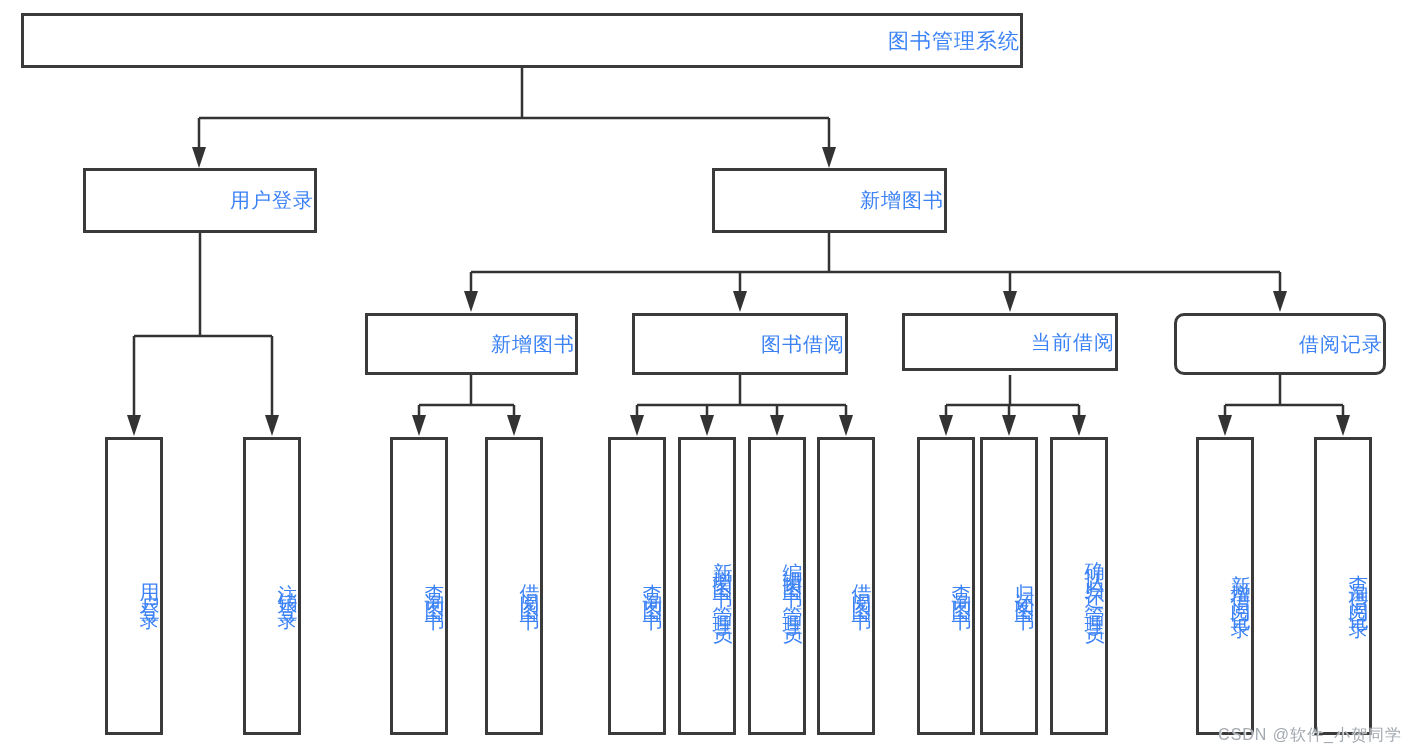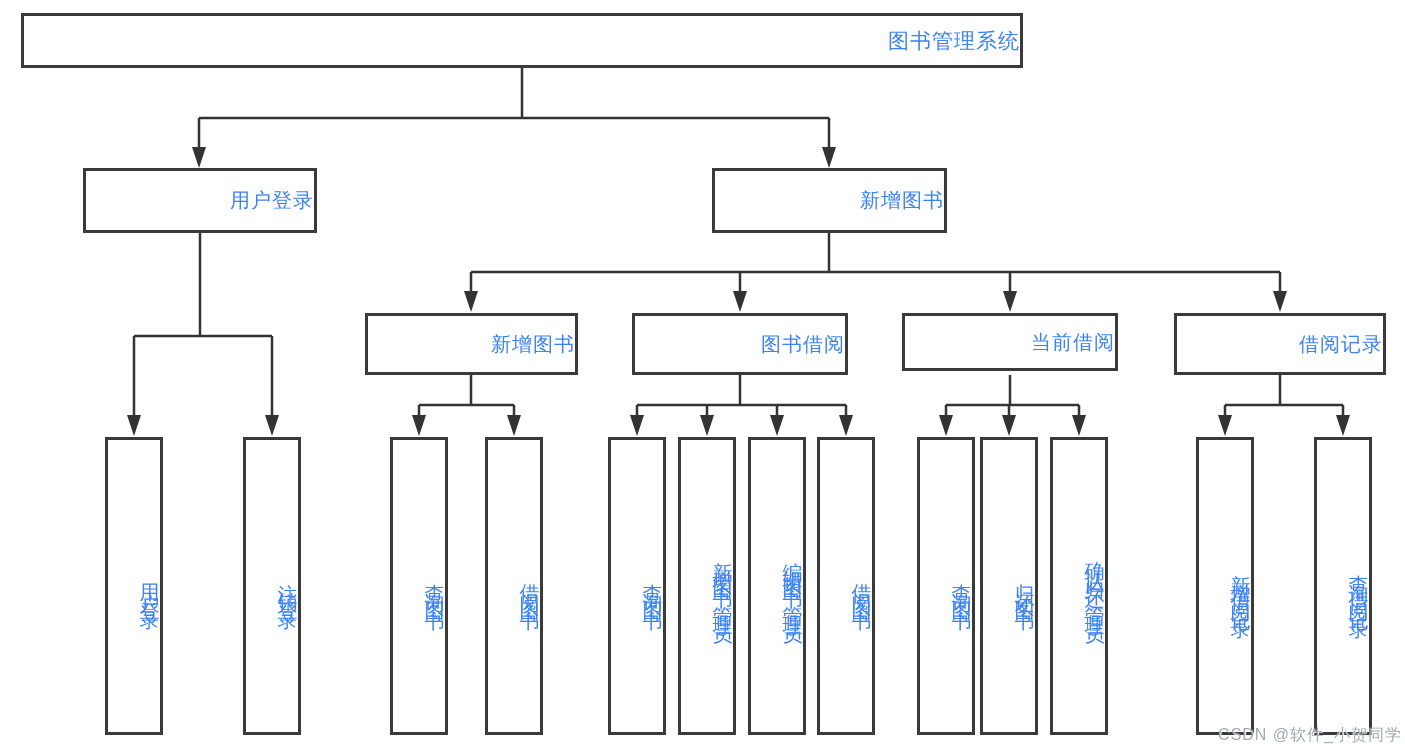--- a/index.html
+++ b/index.html
@@ -121,21 +121,21 @@
 
   <div class="node box-h" style="left:365px; top:313px; width:213px; height:62px;">
     <span>新增图书</span>
   </div>
   <div class="node box-h" style="left:632px; top:313px; width:216px; height:62px;">
     <span>图书借阅</span>
   </div>
   <div class="node box-h" style="left:902px; top:313px; width:216px; height:58px;">
     <span>当前借阅</span>
   </div>
-  <div class="node box-h" style="left:1174px; top:313px; width:212px; height:62px;">
+  <div class="node box-h" style="left:1174px; top:313px; width:212px; height:62px;border-radius:10px;">
     <span>借阅记录</span>
   </div>
 
   <div class="node box-v" style="left:105px; top:437px; width:58px; height:298px;">
     <span class="vtext">用户登录</span>
   </div>
   <div class="node box-v" style="left:243px; top:437px; width:58px; height:298px;">
     <span class="vtext">注销登录</span>
   </div>
 

